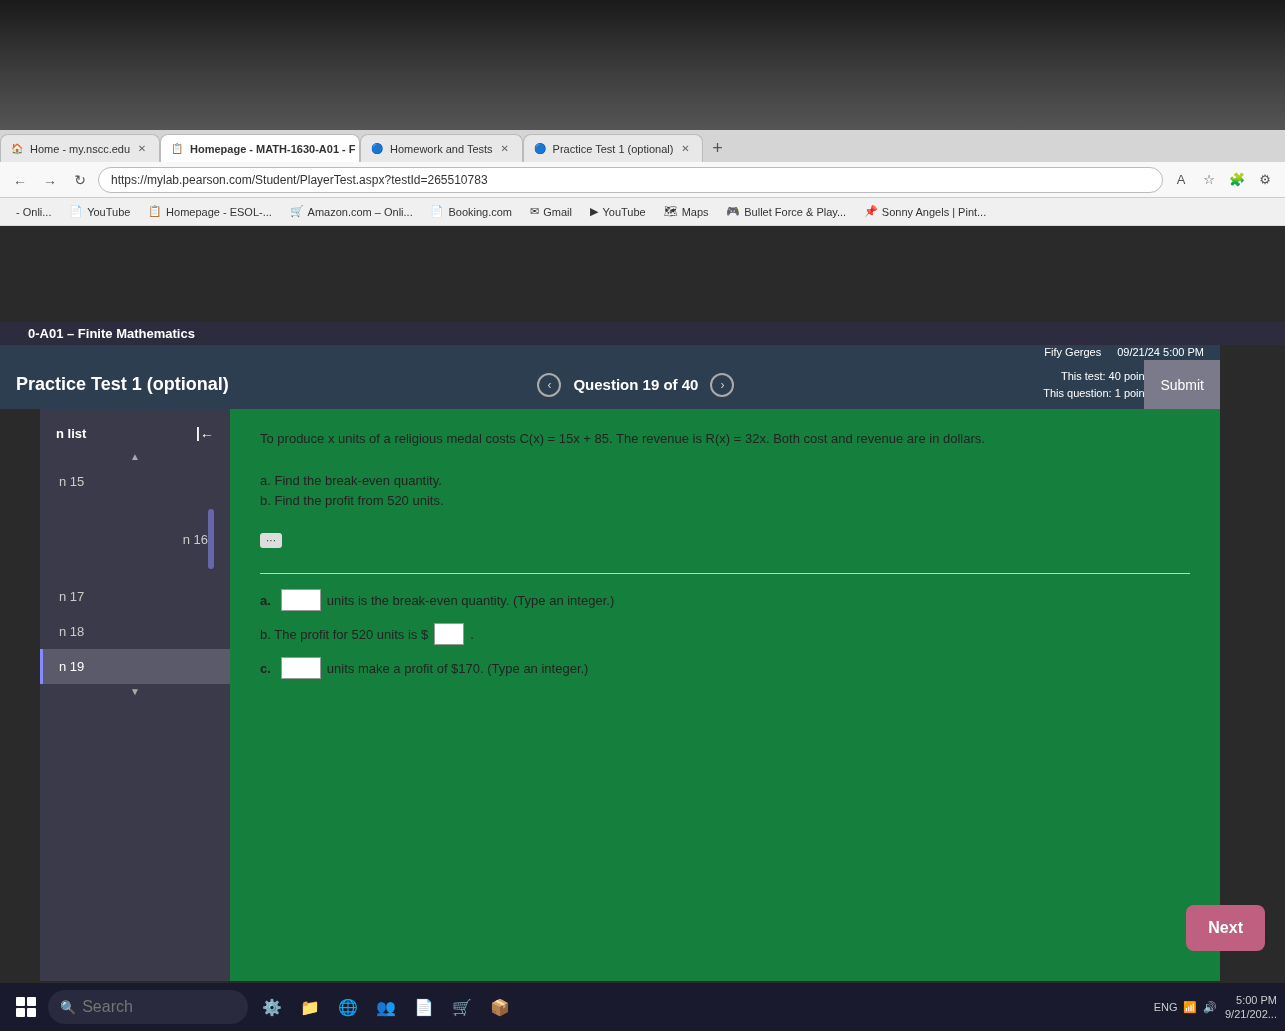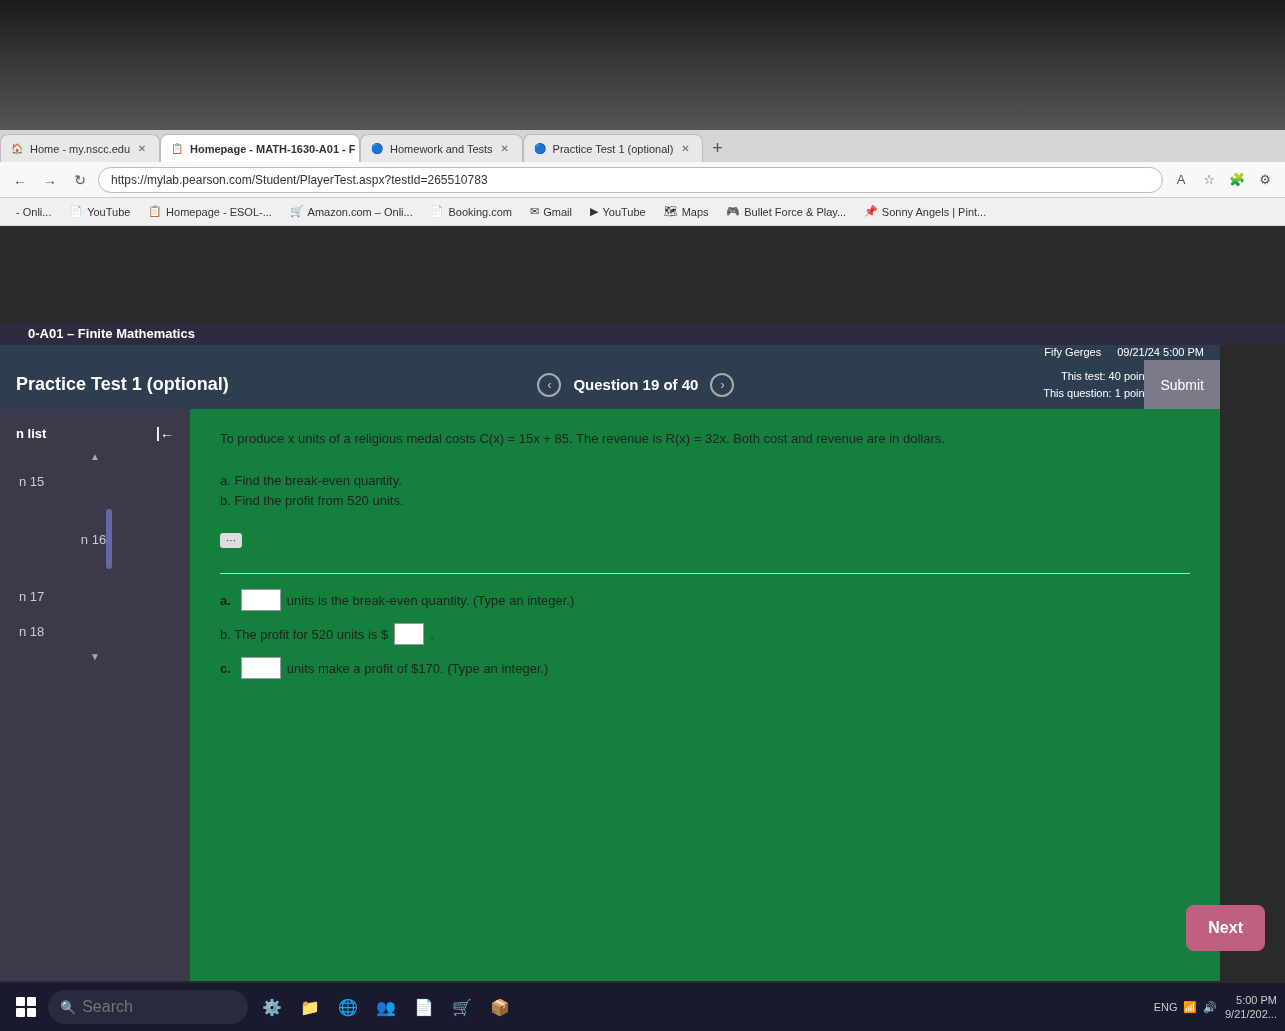--- a/index.html
+++ b/index.html
@@ -575,40 +575,43 @@
     </div>
 
     <div class="test-info">
       <div>This test: 40 point(s) possible</div>
       <div>This question: 1 point(s) possible</div>
     </div>
 
     <button class="submit-btn">Submit</button>
   </div>
 
-  <div class="content-layout" style="flex:1;">
+  <div class="content-layout" style="flex:1;padding-left:40px;">
 
     <div class="sidebar">
       <div class="sidebar-header">
         <span>n list</span>
         <span class="sidebar-collapse-btn">|←</span>
       </div>
       <div class="sidebar-scroll-up">▲</div>
       <div class="sidebar-item">
         <span>n 15</span>
       </div>
-      <div class="sidebar-item" style="display:flex; align-items:center; justify-content:center;">
+      <div class="sidebar-item" style="display:flex; align-items:center; justify-content:flex-end;">
         <span>n 16</span>
         <div style="width:6px; height:60px; background:#6666aa; border-radius:3px;"></div>
       </div>
       <div class="sidebar-item">
         <span>n 17</span>
       </div>
       <div class="sidebar-item">
         <span>n 18</span>
+      </div>
+      <div class="sidebar-item active">
+        <span>n 19</span>
       </div>
       <div class="sidebar-scroll-down">▼</div>
     </div>
 
     <div class="question-area">
       <div class="question-text">
         <span>To produce x units of a religious medal costs C(x) = 15x + 85. The revenue is R(x) = 32x. Both cost and revenue are in dollars.</span><br><br>
         <span>a. Find the break-even quantity.</span><br>
         <span>b. Find the profit from 520 units.</span><br>
       </div>

